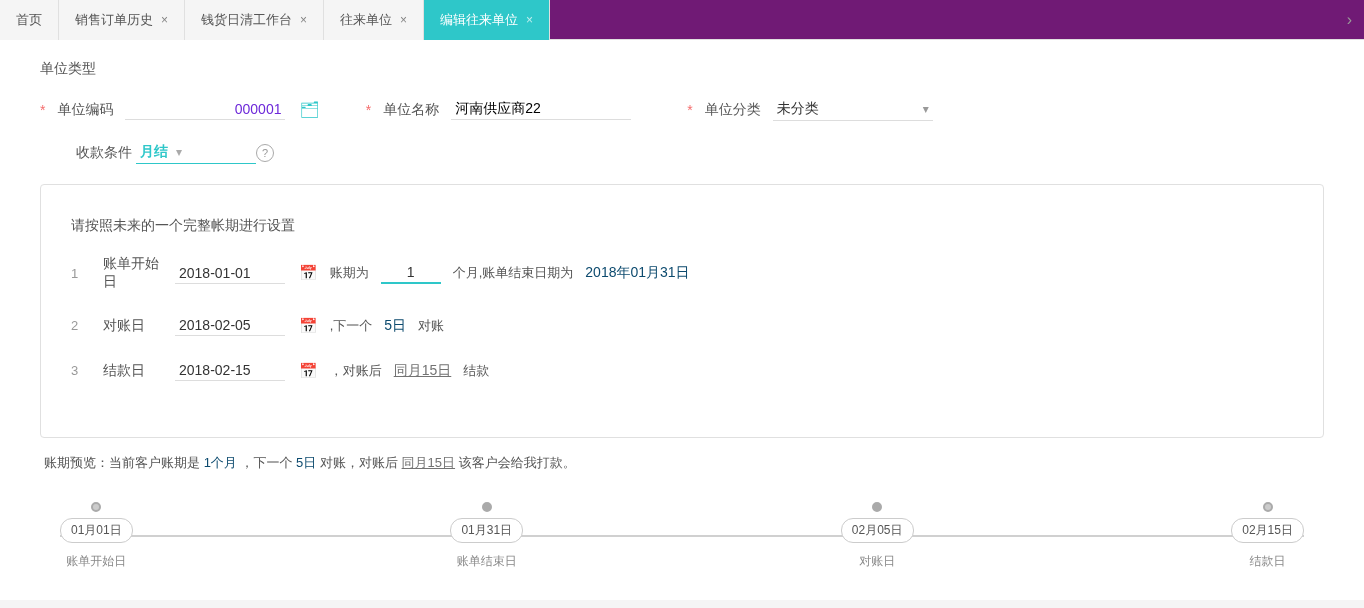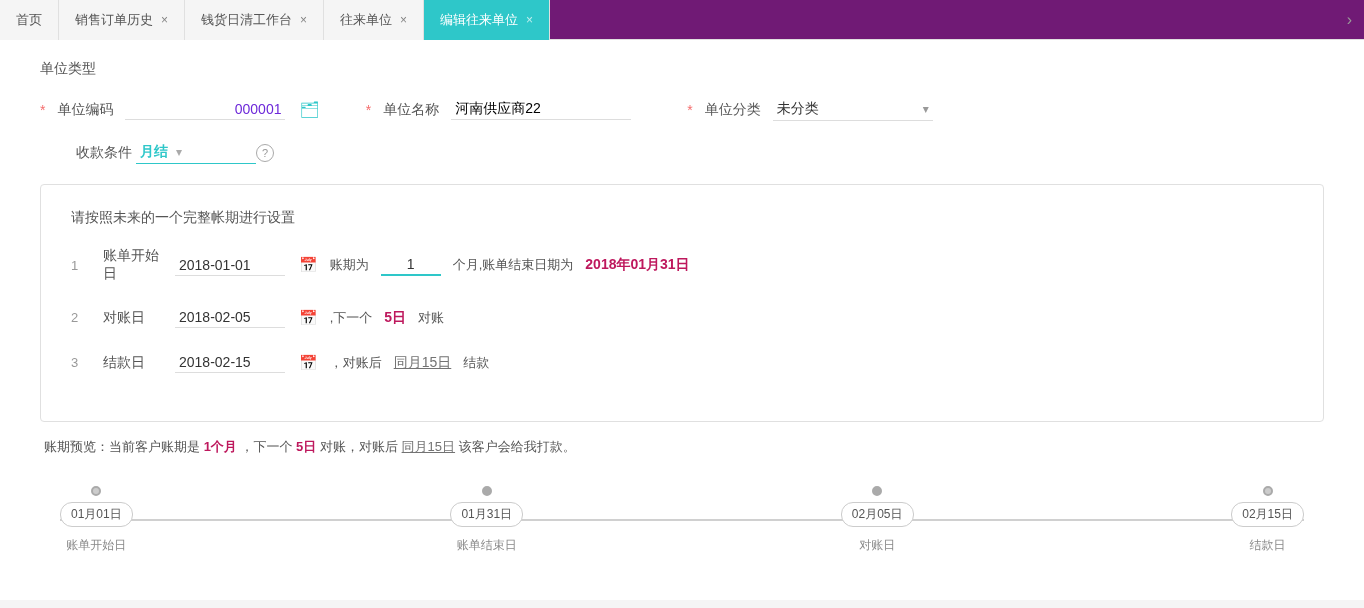--- a/index.html
+++ b/index.html
@@ -177,21 +177,21 @@
       justify-content: center;
       font-size: 11px;
       color: #999;
       cursor: pointer;
     }
 
     
     .period-box {
       border: 1px solid #e0e0e0;
       border-radius: 4px;
-      padding: 24px 30px;
+      padding: 32px 30px;
       margin-bottom: 16px;
     }
     .period-title {
       color: #555;
       margin-bottom: 20px;
       font-size: 14px;
     }
     .period-row {
       display: flex;
       align-items: center;
@@ -221,22 +221,22 @@
       color: #2ec7c9;
       font-size: 15px;
       cursor: pointer;
       margin-left: 2px;
     }
     .period-desc {
       color: #555;
       font-size: 13px;
     }
     .highlight-orange {
-      color: #be185d;
-      font-weight: 700;
+      color: #0c4a6e;
+      font-weight: 400;
     }
     .highlight-teal {
       color: #737373;
       font-weight: 500;
       text-decoration: underline;
     }
     .period-input-small {
       border: none;
       border-bottom: 2px solid #2ec7c9;
       outline: none;

